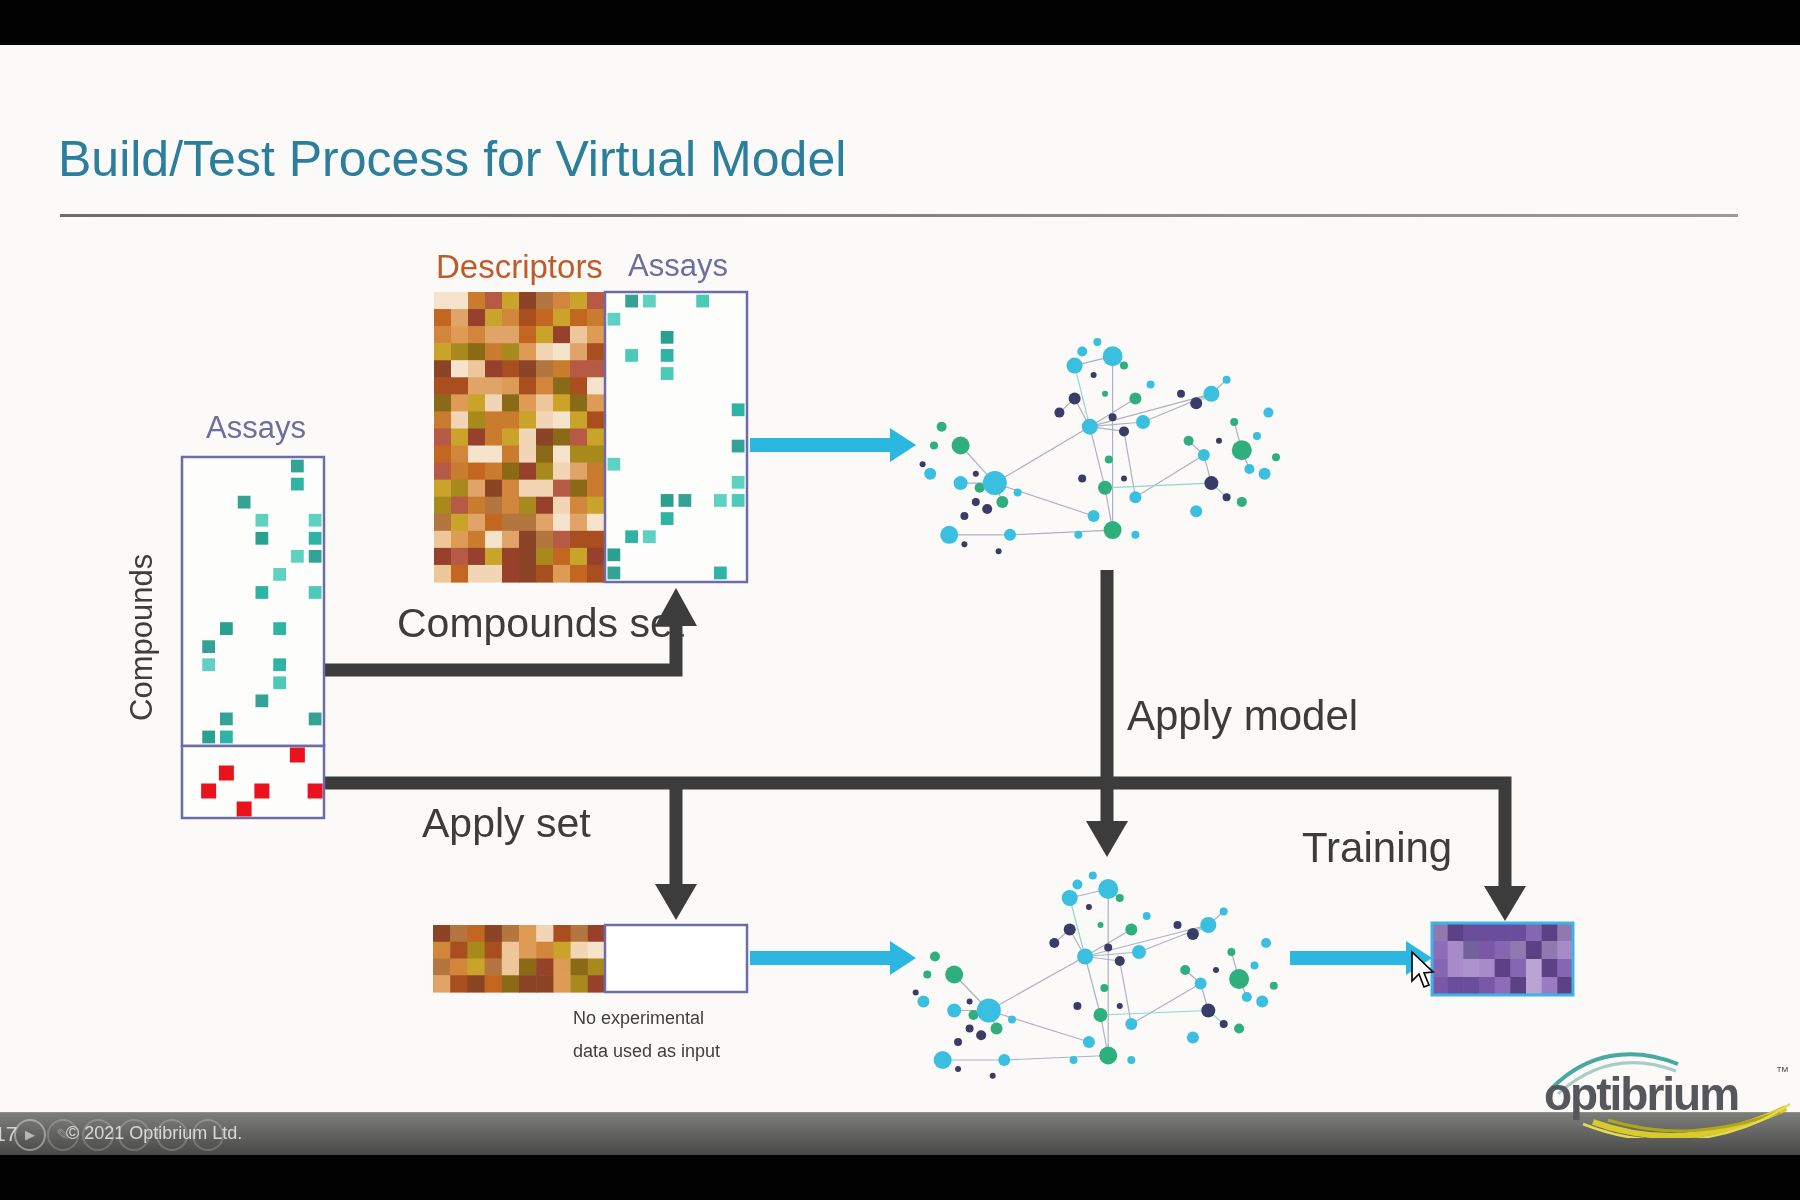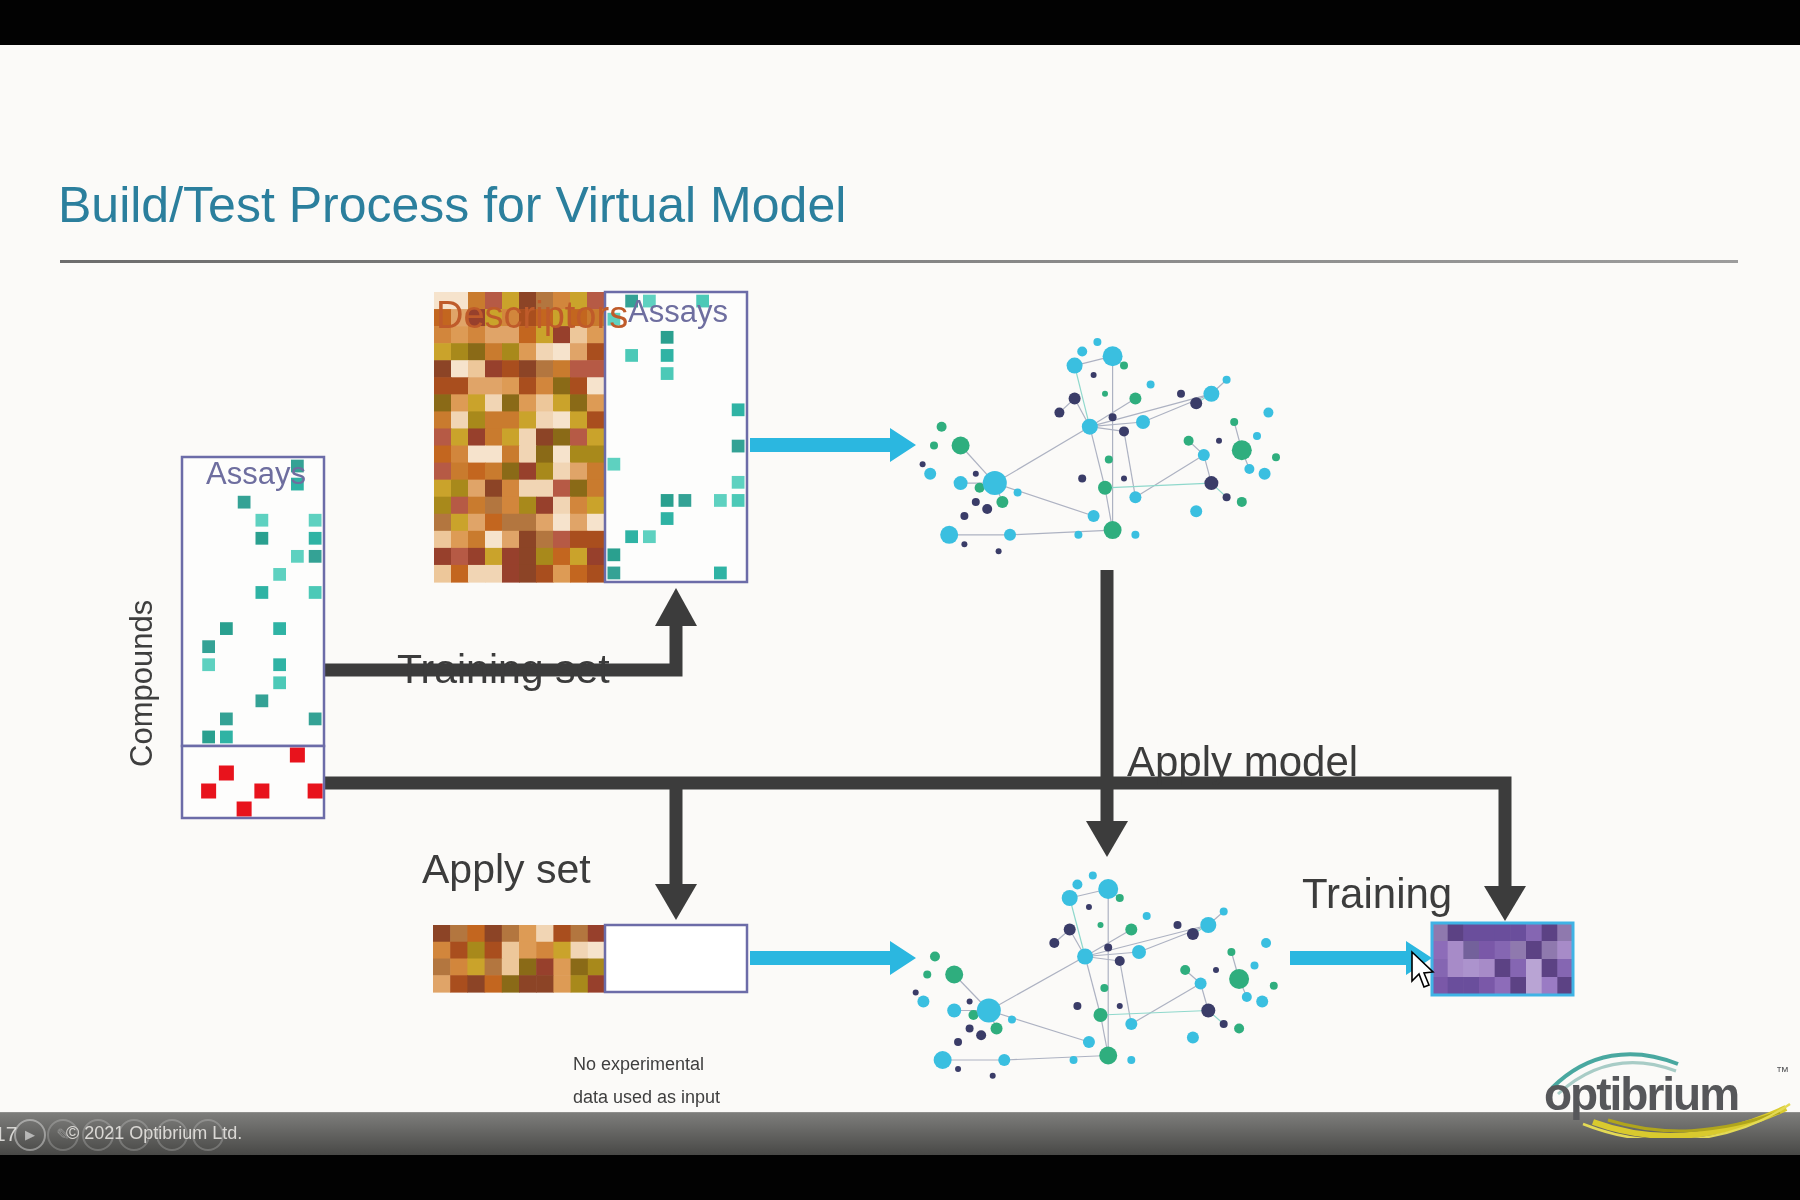--- a/index.html
+++ b/index.html
@@ -1,26 +1,26 @@
 <!DOCTYPE html>
 <html><head>
 <meta charset="utf-8">
 <style>
   html,body{margin:0;padding:0;background:#000;}
   .stage{position:relative;width:1800px;height:1200px;background:#000;overflow:hidden;
          font-family:"Liberation Sans",sans-serif;}
   .bar-top{position:absolute;left:0;top:0;width:1800px;height:45px;background:#020202;}
   .bar-bottom{position:absolute;left:0;top:1155px;width:1800px;height:45px;background:#020202;}
   .slide{position:absolute;left:0;top:45px;width:1800px;height:1067px;background:#fbfaf8;}
-  .abs{position:absolute;margin-top:46px;}
+  .abs{position:absolute;}
   .slide-title{left:58px;top:130px;font-size:50px;color:#2b7f9d;letter-spacing:0px;white-space:nowrap;}
   .title-rule{left:60px;top:214px;width:1678px;height:3px;
               background:linear-gradient(90deg,#6d6d6d,#9c9c9c);}
   .lab{white-space:nowrap;}
-  .descriptors-label{left:436px;top:248px;font-size:38px;color:#bf5b2a;}
+  .descriptors-label{left:436px;top:248px;font-size:33px;color:#bf5b2a;}
   .assays-top-label{left:628px;top:248px;font-size:31px;color:#6e6e9f;}
   .assays-left-label{left:206px;top:410px;font-size:31px;color:#6e6e9f;}
   .compounds-label{left:124px;top:545px;width:36px;height:185px;writing-mode:vertical-rl;
                    transform:rotate(180deg);font-size:31px;color:#3e3e3e;text-align:center;}
   .training-set-label{left:397px;top:600px;font-size:41px;color:#3c3c3c;}
   .test-set-label{left:422px;top:800px;font-size:41px;color:#3c3c3c;}
   .apply-model-label{left:1127px;top:692px;font-size:42px;color:#3c3c3c;text-align:right;}
   .compare-label{left:1302px;top:824px;font-size:42px;color:#3c3c3c;}
   .note{left:573px;top:1002px;font-size:18px;line-height:33px;color:#3f3f3f;}
   .diagram{position:absolute;left:0;top:0;width:1800px;height:1200px;}
@@ -575,21 +575,21 @@
         <circle cx="1273.75" cy="985.75" r="4" fill="#2fae7e"></circle>
       </g>
     </svg>
 
   <div class="abs slide-title lab">Build/Test Process for Virtual Model</div>
   <div class="abs title-rule"></div>
   <div class="abs descriptors-label lab">Descriptors</div>
   <div class="abs assays-top-label lab">Assays</div>
   <div class="abs assays-left-label lab">Assays</div>
   <div class="abs compounds-label">Compounds</div>
-  <div class="abs training-set-label lab">Training set</div>
+  <div class="abs training-set-label lab">Compounds set</div>
   <div class="abs test-set-label lab">Apply set</div>
   <div class="abs apply-model-label lab">Apply model</div>
   <div class="abs compare-label lab">Training</div>
   <div class="abs note">
     <div>No experimental</div>
     <div>data used as input</div>
   </div>
 
   <div class="player-bar">
     <span class="slide-num">17</span>

